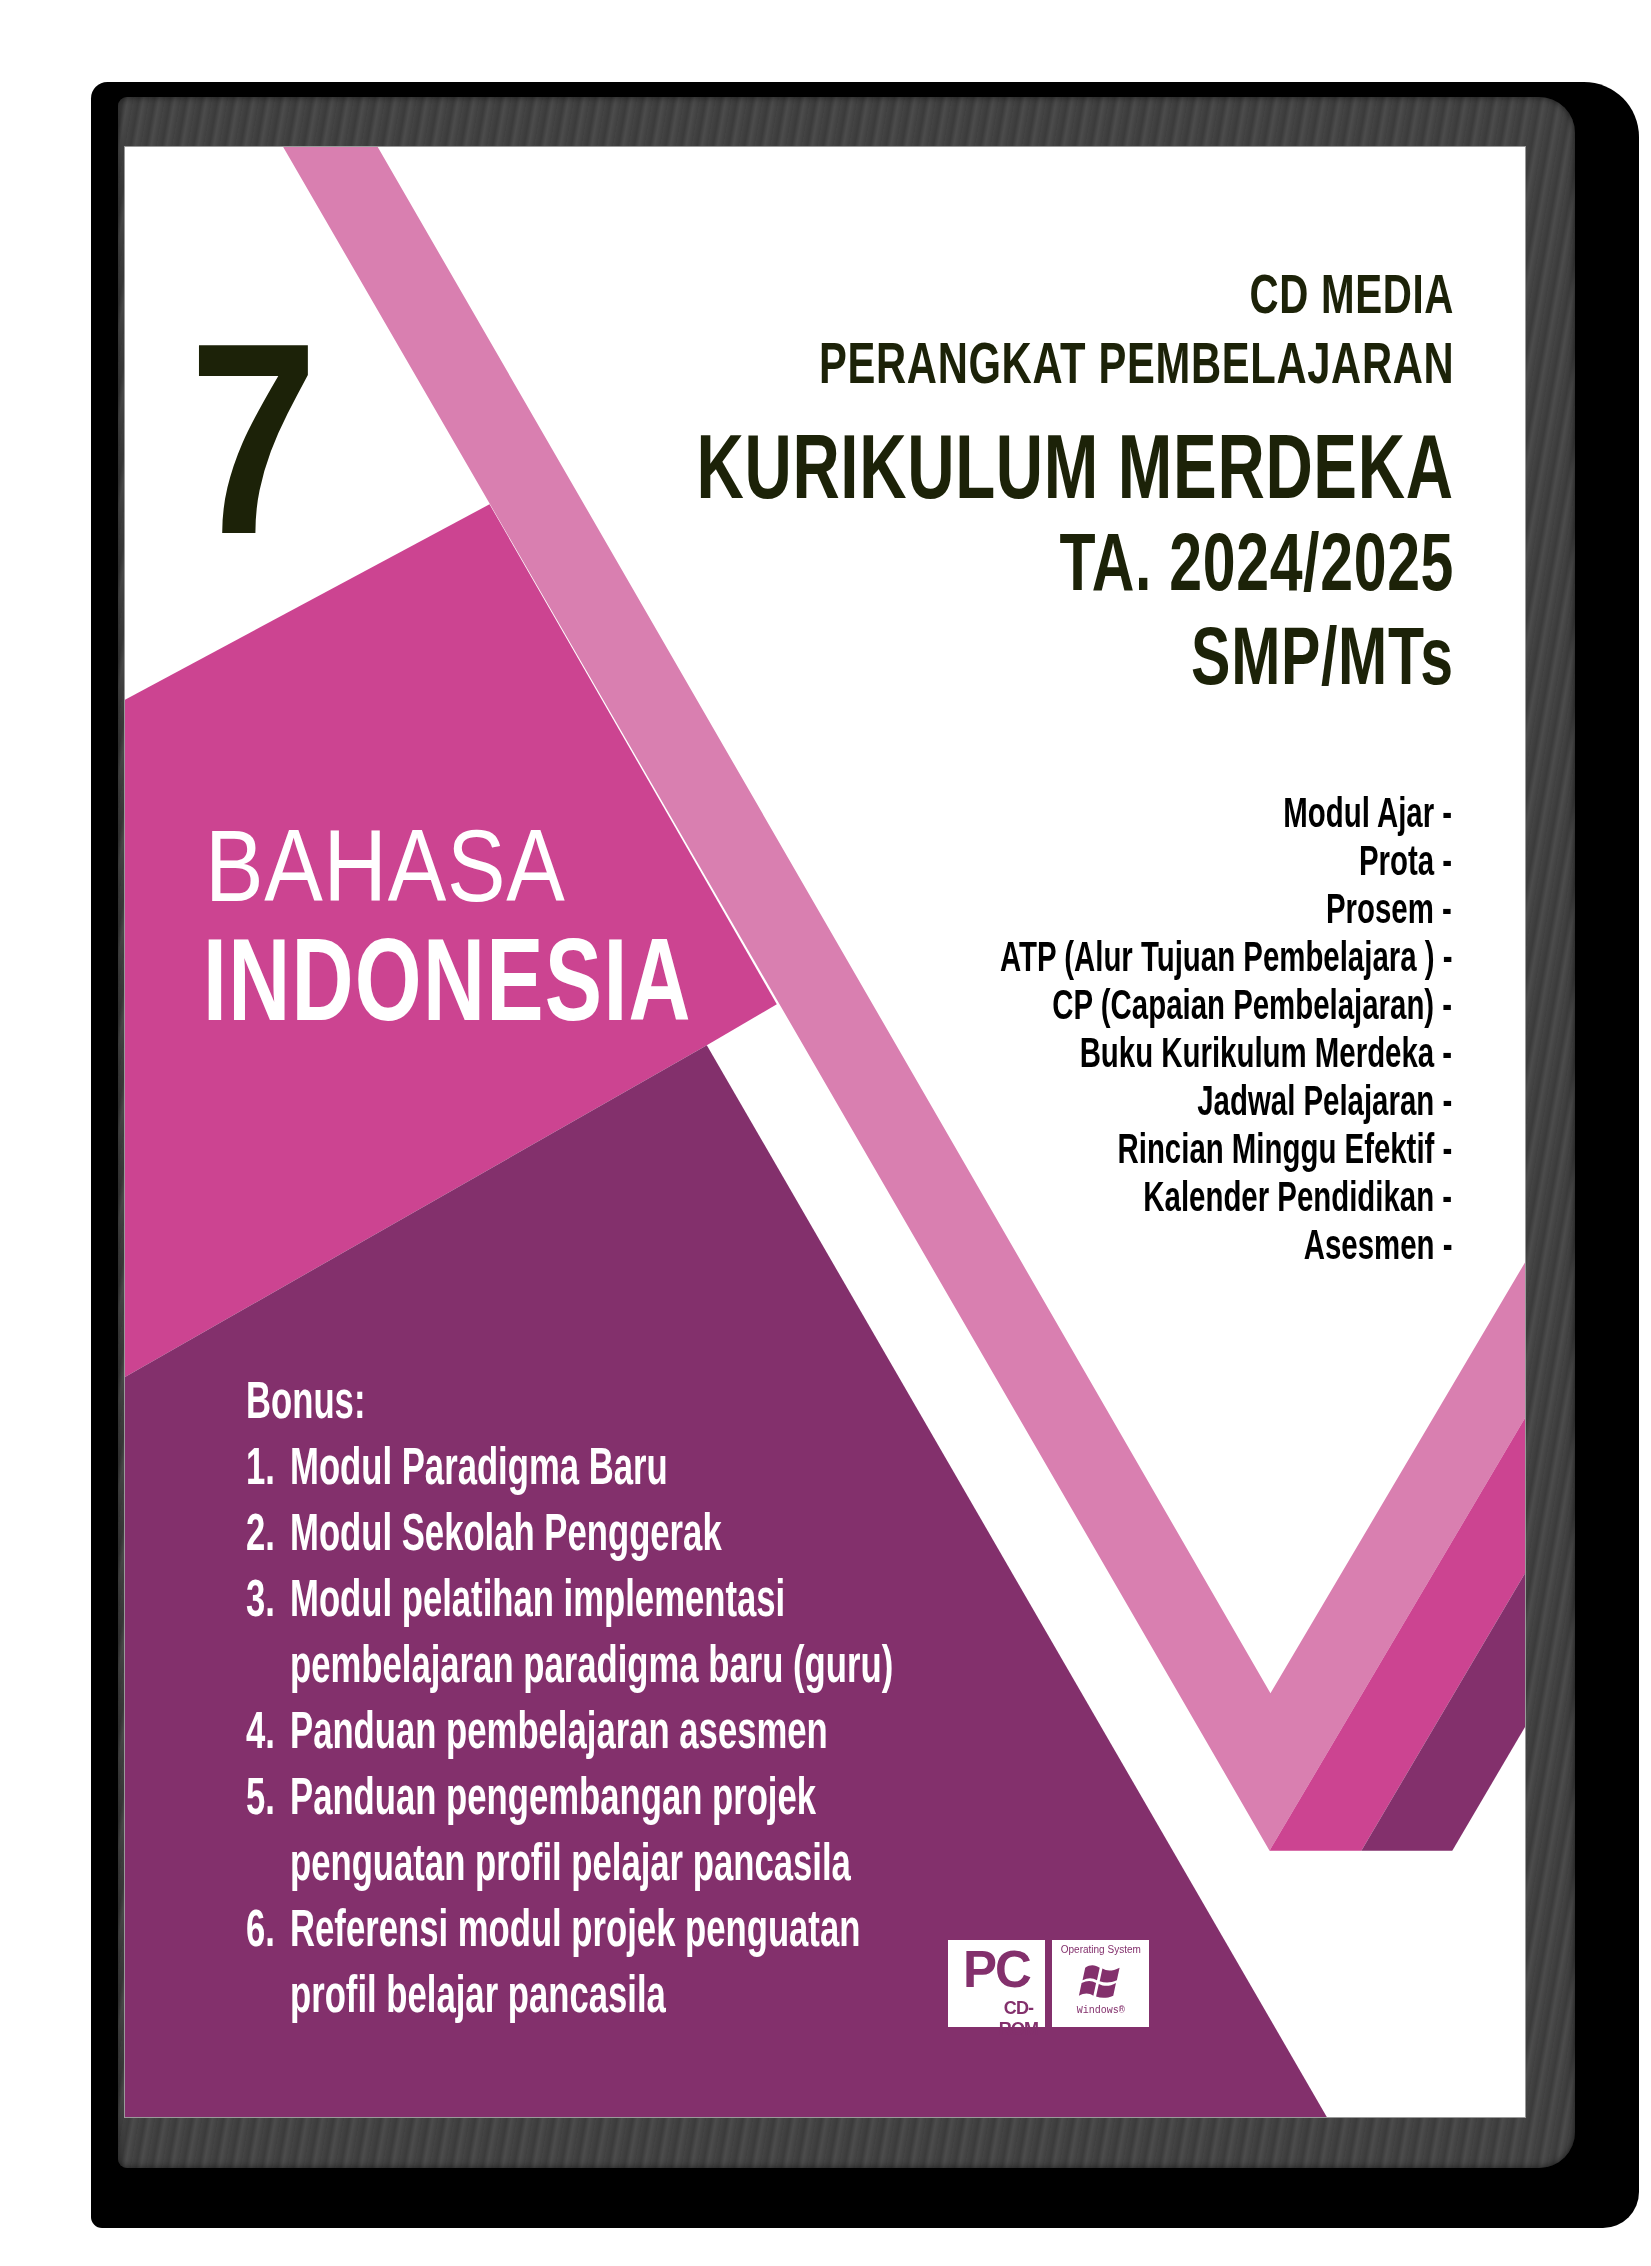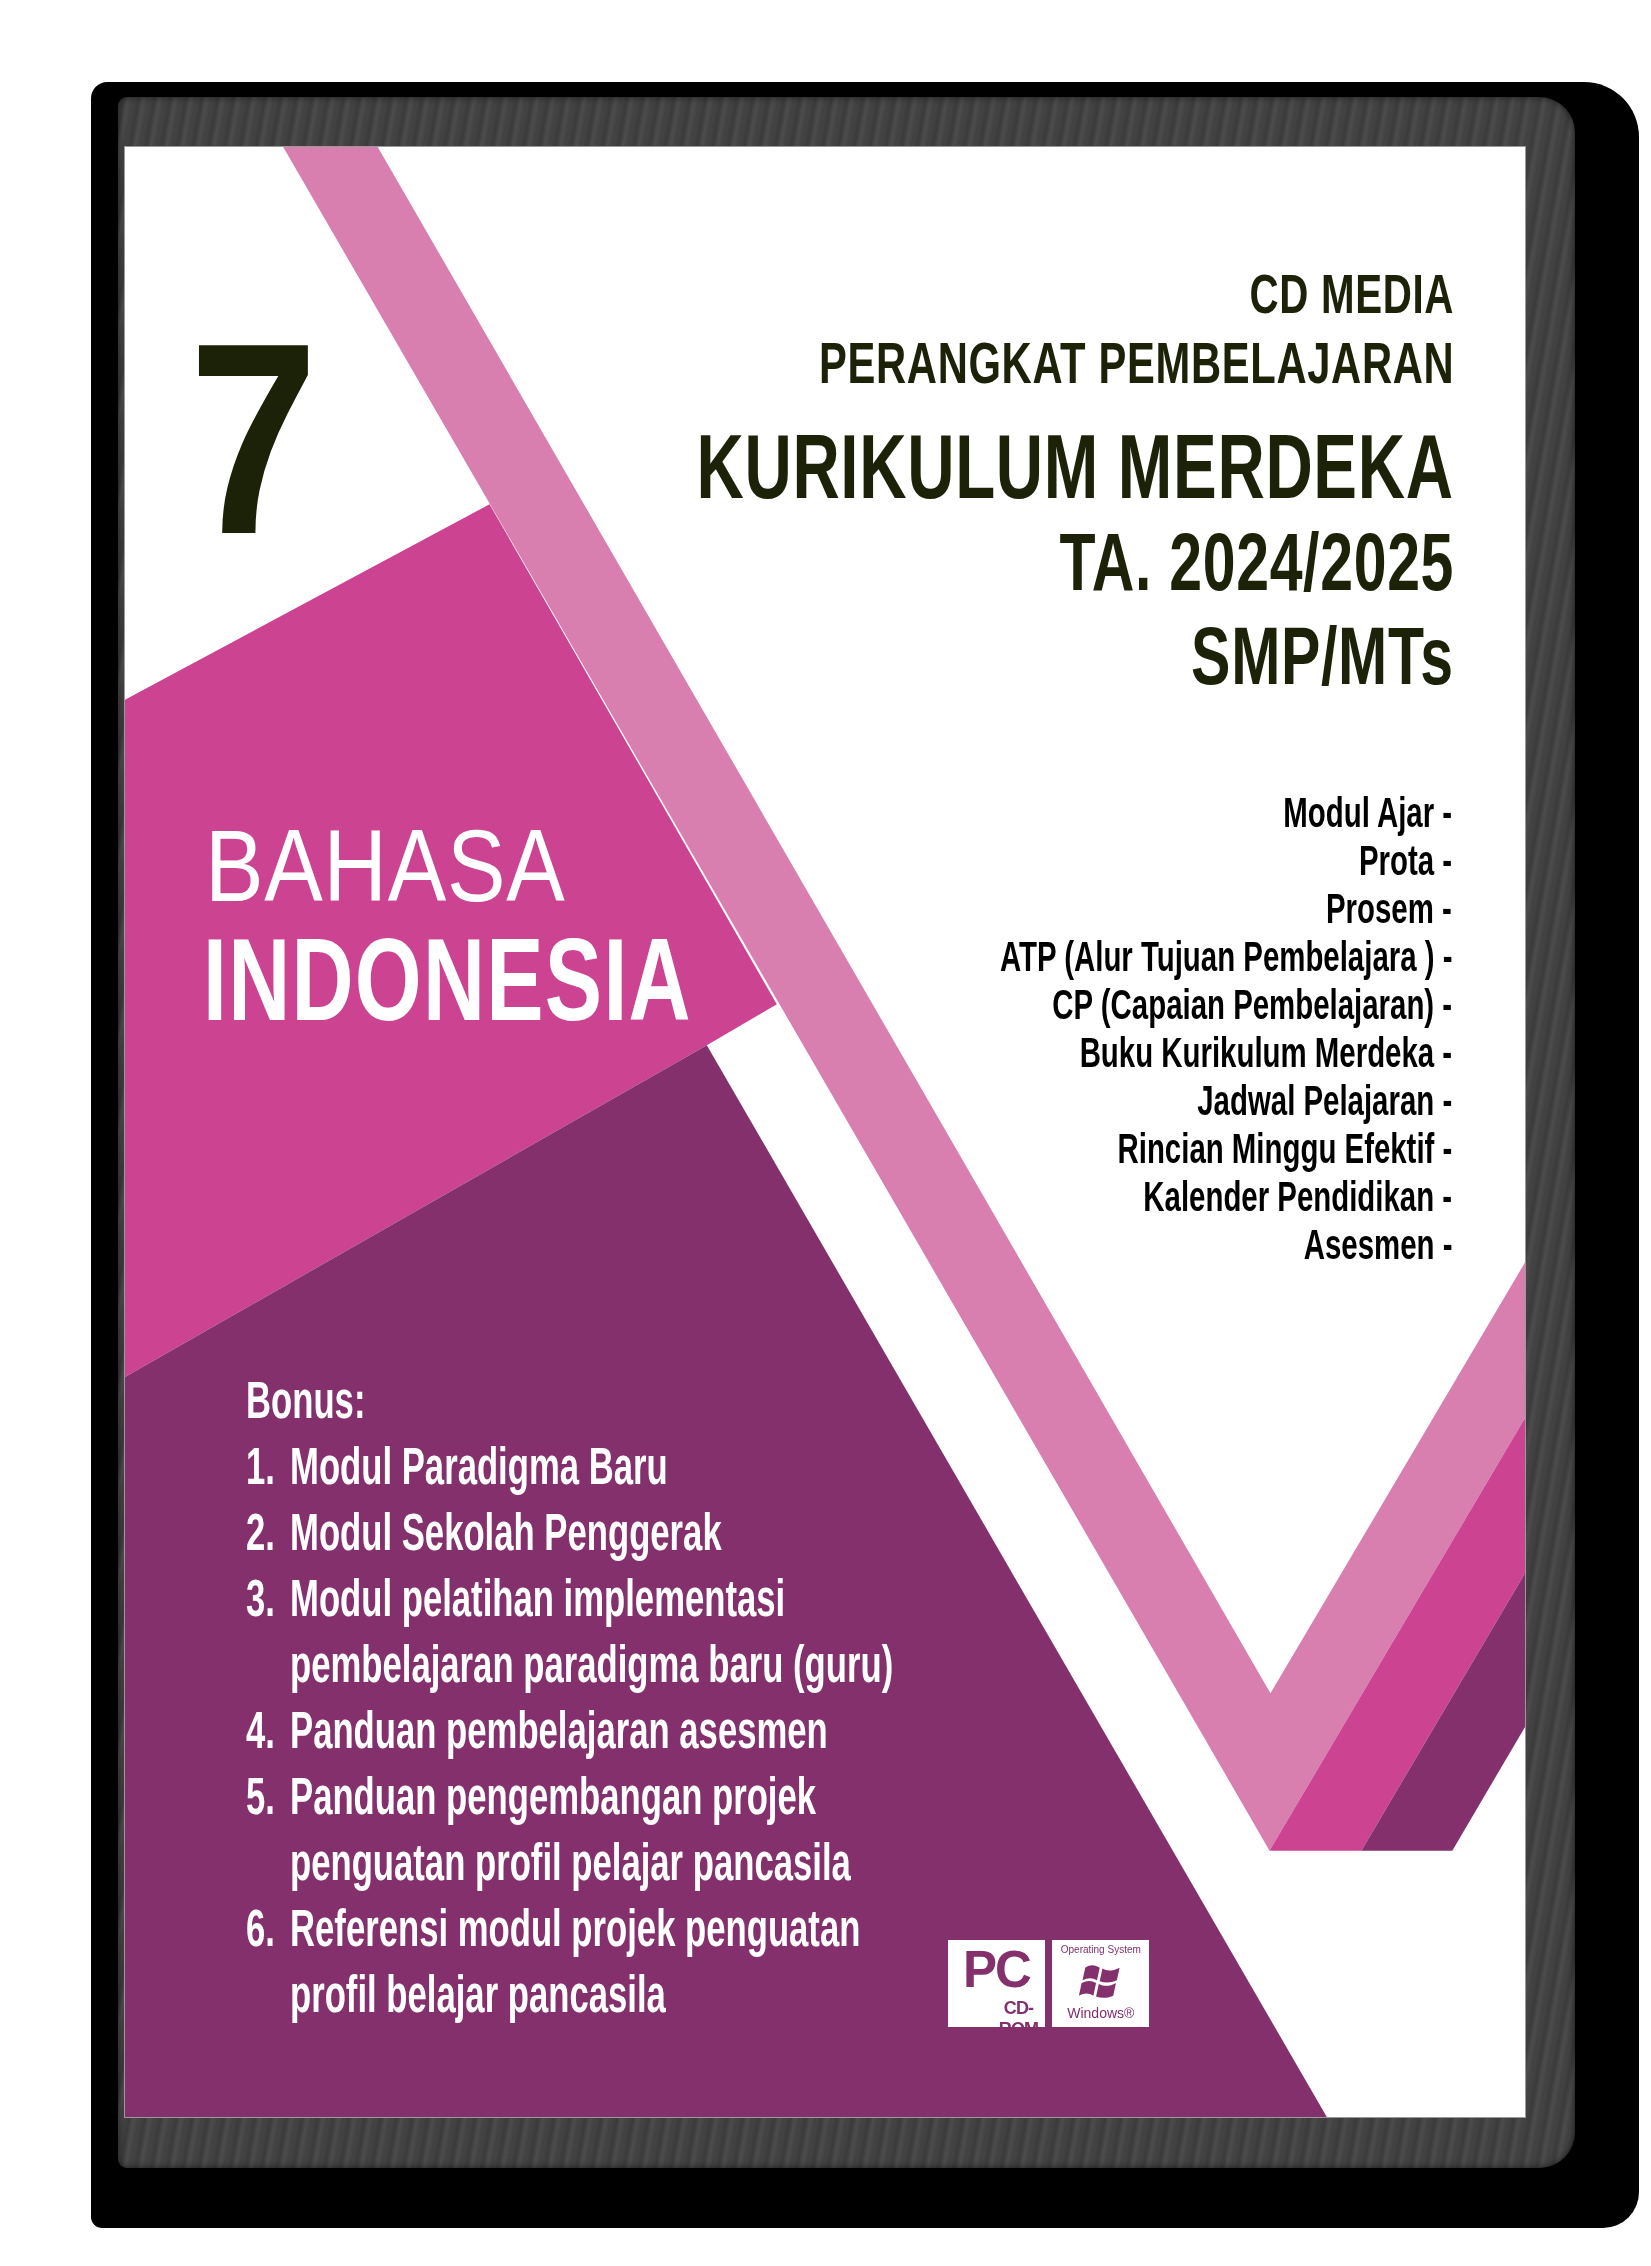--- a/index.html
+++ b/index.html
@@ -26,21 +26,21 @@
   #bonus { position: absolute; left: 121px; top: 1221px; color: #fff; }
   .bonus-line { height: 66px; line-height: 66px; font-size: 51px; font-weight: 700; white-space: nowrap; }
   .bonus-line span { display: inline-block; transform: scaleX(0.68); transform-origin: left center; }
   .bonus-line .num { width: 44px; }
   .bonus-line.cont { padding-left: 44px; }
   #badges { position: absolute; left: 823px; top: 1793px; display: flex; gap: 7.3px; }
   .badge { width: 97px; height: 87px; background: #fff; position: relative; color: #83306c; text-align: center; }
   #pc-main { position: absolute; left: 0; right: 0; top: 3.6px; font-size: 51px; font-weight: 700; line-height: 1; letter-spacing: -1.8px; }
   #pc-sub { position: absolute; left: 0; right: 0; top: 58px; font-size: 18px; font-weight: 700; letter-spacing: -0.9px; padding-left: 44px; }
   #os-label { position: absolute; left: 0; right: 0; top: 3.6px; font-size: 10px; }
-  #os-name { position: absolute; left: 0; right: 0; top: 65px; font-size: 14px; }
+  #os-name { position: absolute; left: 0; right: 0; top: 65px; font-size: 10px; font-family: Liberation Mono, monospace; }
   #win-logo { position: absolute; left: 25.5px; top: 22px; }
 </style>
 </head>
 <body>
 
 <div class="abs" id="case-shadow"></div>
 <div class="abs" id="case-frame"></div>
 
 <div class="abs" id="panel">
   <svg id="shapes" viewBox="0 0 1540 2167" xmlns="http://www.w3.org/2000/svg">

